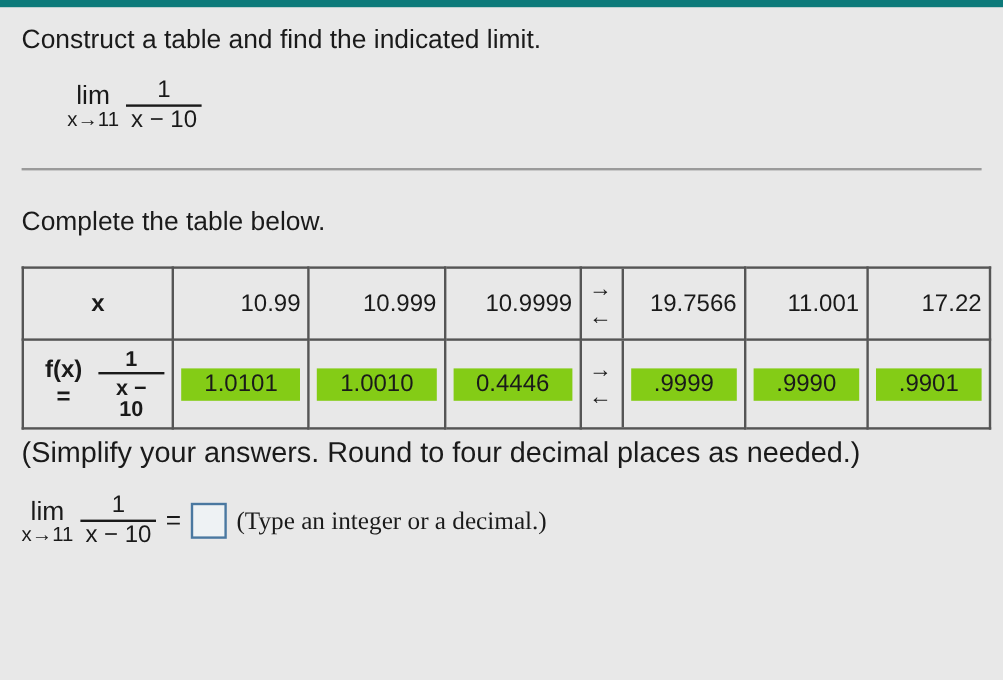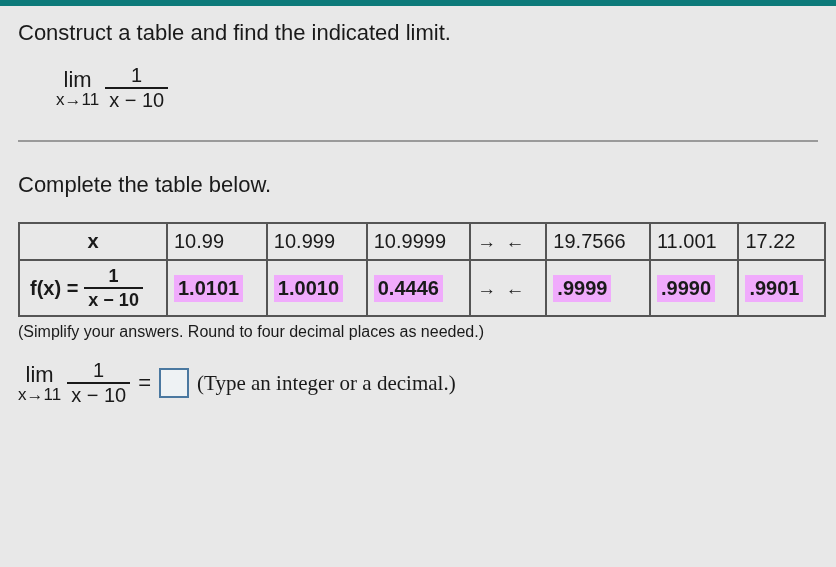--- a/index.html
+++ b/index.html
@@ -17,25 +17,25 @@
   .page { padding: 14px 18px 0 18px; }
   .prompt { font-size: 22px; margin-bottom: 18px; }
   .limit-expr { margin-left: 38px; margin-bottom: 28px; }
   .frac { display:inline-flex; flex-direction:column; align-items:center; font-size: 20px; position:relative; }
   .frac .num { padding: 0 4px; }
   .frac .bar { border-top: 2px solid #1a1a1a; width: 100%; }
   .frac .den { padding: 0 4px; }
   hr.sep { border: none; border-top: 2px solid #9a9a9a; margin: 8px 0 30px 0; }
   .subprompt { font-size: 22px; margin-bottom: 24px; }
   table.data { border-collapse: collapse; width: 808px; }
-  table.data td, table.data th { border: 2px solid #555; padding: 6px 6px; font-size: 20px; text-align: left; font-weight: normal; }
+  table.data td, table.data th { border: 2px solid #555; padding: 6px 6px; font-size: 20px; text-align: right; font-weight: normal; }
   table.data th.rowhead { width: 148px; font-weight: bold; font-size:20px; text-align:center;}
   .arrows { font-size: 19px; letter-spacing: 2px; }
-  .ans { background: #f0abfc; display:inline-block; padding: 2px 4px; min-width:56px;font-weight:bold; }
-  .note { font-size: 16px; margin-top: 6px; }
+  .ans { background: #84cc16; display:inline-block; padding: 2px 19px; min-width:56px; }
+  .note { font-size: 24px; margin-top: 6px; }
   .final { display:flex; align-items:center; margin-top: 18px; }
   .eq { font-size: 22px; margin: 0 8px; }
   .input-box {
     width: 30px; height: 30px; border: 2px solid #4a78a0; background: #eef2f4;
     display:inline-block;
   }
   .hint { font-size: 21px; margin-left: 8px; font-family: Liberation Serif, serif; }
   .lim-block { display:inline-flex; flex-direction:column; align-items:center; line-height:1;justify-content:flex-end; }
   .lim-block .w { font-size:22px; }
   .lim-block .a { font-size:17px; }

